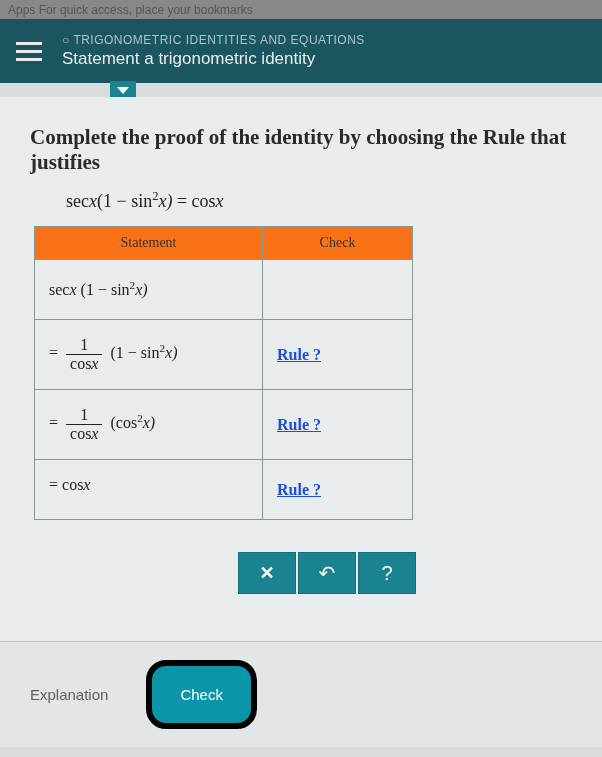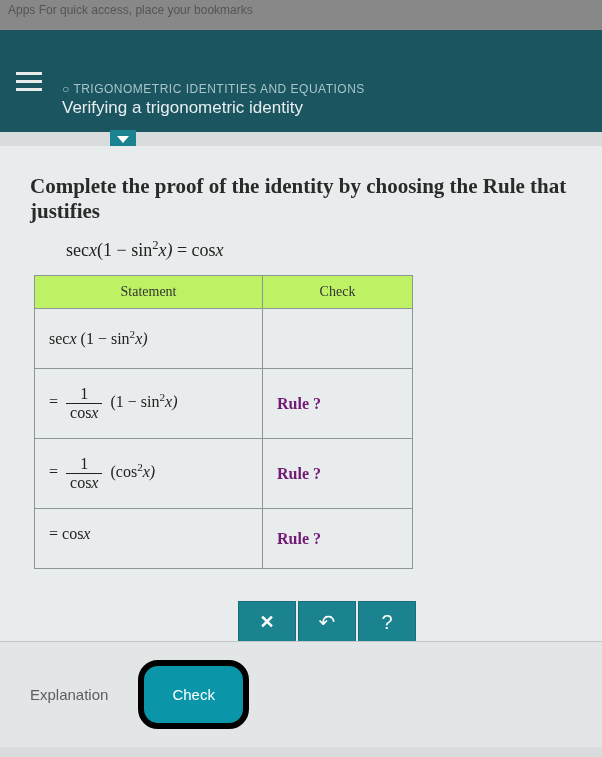--- a/index.html
+++ b/index.html
@@ -9,42 +9,42 @@
       background: #d8dcdc;
       font-family: Arial, sans-serif;
       overflow: hidden;
       position: relative;
     }
     .apps-bar {
       background: #888;
       color: #555;
       font-size: 12px;
       padding: 3px 8px;
-      height: 30px;
+      height: 19px;
     }
     .header {
       background: #1a5560;
       color: #fff;
       padding: 14px 16px;
       display: flex;
       align-items: center;
       gap: 20px;
     }
     .hamburger {
       display: flex;
       flex-direction: column;
       gap: 5px;
       cursor: pointer;
     }
     .hamburger span {
       width: 26px;
       height: 3px;
       background: #eaeaea;
     }
-    .header-text { flex: 1; margin-top: 38px; }
+    .header-text { flex: 1; }
     .breadcrumb {
       font-size: 12px;
       color: #a9c5ca;
       letter-spacing: 0.5px;
       margin-bottom: 2px;
     }
     .page-title {
       font-size: 17px;
       color: #e8eef0;
       font-weight: normal;
@@ -99,21 +99,21 @@
     table.proof {
       border-collapse: collapse;
       margin-left: 4px;
       background: #e8ecec;
     }
     table.proof th, table.proof td {
       border: 1px solid #8f9494;
       font-family: Georgia, 'Times New Roman', serif;
     }
     table.proof th {
-      background: #bef264;
+      background: #f97316;
       padding: 8px 12px;
       font-size: 14px;
       font-weight: normal;
       color: #333;
       text-align: center;
     }
     table.proof th:first-child { width: 228px; }
     table.proof th:last-child { width: 150px; }
     table.proof td {
       padding: 16px 14px;
@@ -126,21 +126,22 @@
       display: inline-block;
       vertical-align: middle;
       text-align: center;
       margin: 0 4px;
     }
     .frac .num { display: block; padding: 0 4px; }
     .frac .den { display: block; border-top: 1.5px solid #222; padding: 0 4px; }
     .rule-link {
       cursor: pointer;
       font-weight: bold;
-      color: #701a75;
+      text-decoration: underline;
+      color: #1d4ed8;
     }
     .button-row {
       display: flex;
       justify-content: center;
       gap: 2px;
       margin-top: 32px;
       margin-left: 40px;
     }
     .btn-action {
       background: #1a838f;
@@ -158,21 +159,21 @@
     .footer {
       position: absolute;
       left: 0;
       right: 0;
       bottom: 10px;
       background: #e3e6e7;
       border-top: 1px solid #c2c6c7;
       padding: 18px 30px;
       display: flex;
       align-items: center;
-      gap: 30px;
+      gap: 38px;
     }
     .explanation-link {
       color: #5b5f60;
       font-size: 15px;
       cursor: pointer;
     }
     .check-btn {
       background: #0a96a8;
       color: #fff;
       padding: 20px 28px;
@@ -189,21 +190,21 @@
 <div class="apps-bar">Apps    For quick access, place your bookmarks</div>
 
 <div class="header">
   <div class="hamburger">
     <span></span>
       <span></span>
       <span></span>
   </div>
   <div class="header-text">
     <div class="breadcrumb">○ <span>TRIGONOMETRIC IDENTITIES AND EQUATIONS</span></div>
-    <div class="page-title">Verifying a trigonometric identity</div>
+    <div class="page-title">Statement a trigonometric identity</div>
   </div>
 </div>
 <div class="dropdown-tab">
   <div class="dropdown-arrow"></div>
 </div>
 
 <div class="content">
   <div class="instruction">Complete the proof of the identity by choosing the Rule that justifies</div>
   <div class="equation-main">
     <span>sec</span><i>x</i><span>(1 − sin</span><sup>2</sup><i>x)</i><span> = </span><span>cos</span><i>x</i>

